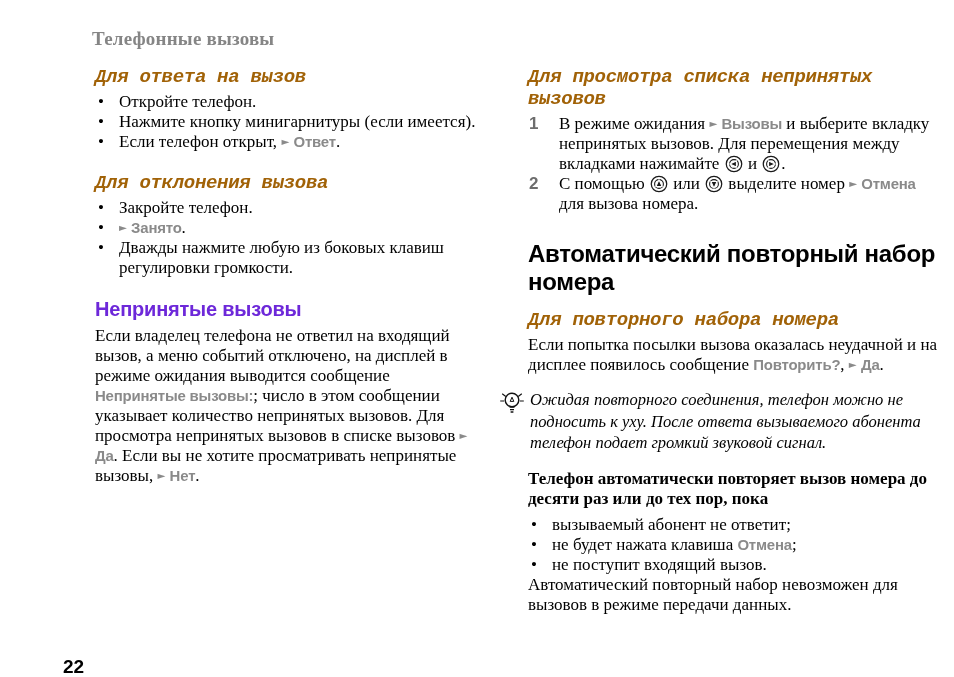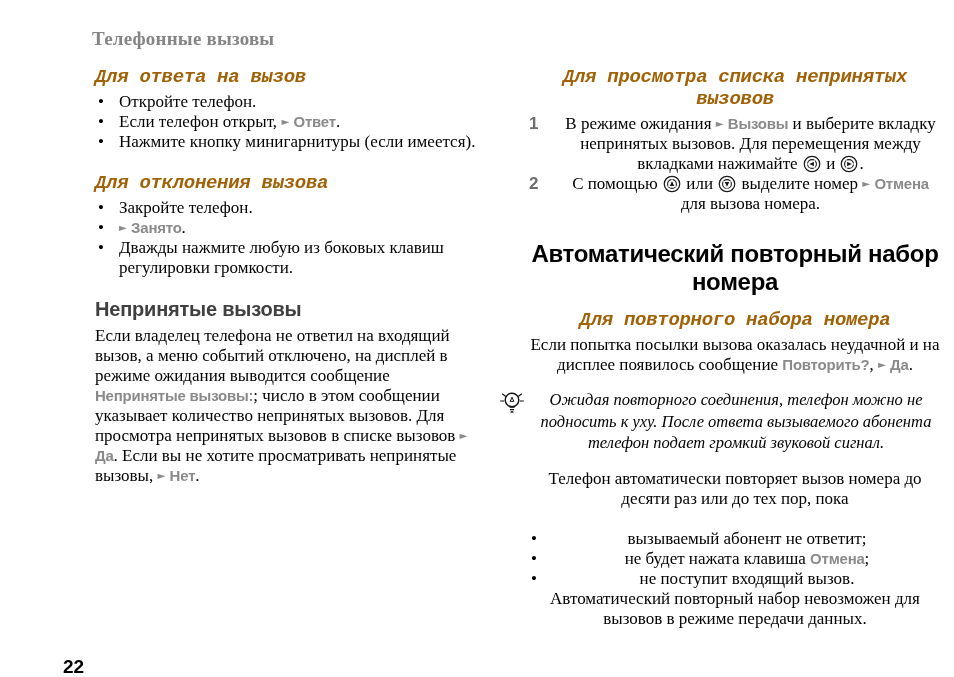--- a/index.html
+++ b/index.html
@@ -25,34 +25,34 @@
     position:absolute;left:64px;top:28px;
     font-family:Liberation Serif, serif;
     font-weight:bold;font-size:19px;
     color:var(--heading-gray);
     letter-spacing:0.2px;
     margin-left:28px;
   }
 
   .col{position:absolute;font-size:17px;line-height:20px;}
   .col-left{left:95px;top:66px;width:388px;}
-  .col-right{left:528px;top:66px;width:414px;text-align:center;}
+  .col-right{left:528px;top:66px;width:414px;}
 
   .h-proc{
     font-family:Liberation Mono, monospace;
     font-style:italic;font-weight:bold;
     font-size:19px;line-height:22px;
     letter-spacing:-0.3px;
     margin:0 0 4px 0;color:#a16207;
   }
   .h-sub{
     font-family:"Liberation Sans",sans-serif;
     font-weight:bold;font-size:20px;line-height:23px;
     letter-spacing:-0.2px;
-    margin:16px 0 5px 0;color:#404040;
+    margin:16px 0 5px 0;color:#6d28d9;
   }
   .h-big{
     font-family:"Liberation Sans",sans-serif;
     font-weight:bold;font-size:24px;line-height:28px;
     letter-spacing:-0.3px;
     margin:26px 0 13px 0;color:#000;
   }
 
   ul.bullets{list-style:none;margin:0 0 20px 0;padding:0;}
   ul.bullets.tight{margin-bottom:0;}
@@ -67,21 +67,21 @@
   ol.steps li{position:relative;padding-left:31px;margin:0;}
   .step-num{
     position:absolute;left:1px;top:0;
     font-family:"Liberation Sans",sans-serif;
     font-weight:bold;font-size:17px;
     color:var(--step-gray);
   }
 
   .para{margin:0;}
   .para.space-after{margin-bottom:8px;}
-  .para.lead{margin-bottom:20px;}
+  .para.lead{margin-bottom:6px;font-weight:bold;}
 
   .seg-ui{
     color:var(--ui-gray);
     font-family:"Liberation Sans",sans-serif;
     font-weight:bold;
     font-size:0.88em;
     letter-spacing:-0.2px;
   }
   .seg-arrow{
     color:var(--ui-gray);
@@ -119,22 +119,22 @@
 
 <div class="page">
 
   <div class="page-header">Телефонные вызовы</div>
 
   <div class="col col-left">
 
     <h3 class="h-proc">Для ответа на вызов</h3>
     <ul class="bullets">
       <li><span class="seg-t">Откройте телефон.</span></li>
+      <li><span class="seg-t">Нажмите кнопку минигарнитуры (если имеется).</span></li>
       <li><span class="seg-t">Если телефон открыт, </span><span class="seg-arrow">►</span><span class="seg-t"> </span><span class="seg-ui">Ответ</span><span class="seg-t">.</span></li>
-      <li><span class="seg-t">Нажмите кнопку минигарнитуры (если имеется).</span></li>
     </ul>
 
     <h3 class="h-proc">Для отклонения вызова</h3>
     <ul class="bullets">
       <li><span class="seg-t">Закройте телефон.</span></li>
       <li><span class="seg-arrow">►</span><span class="seg-t"> </span><span class="seg-ui">Занято</span><span class="seg-t">.</span></li>
       <li><span class="seg-t">Дважды нажмите любую из боковых клавиш регулировки громкости.</span></li>
     </ul>
 
     <h2 class="h-sub">Непринятые вызовы</h2>

